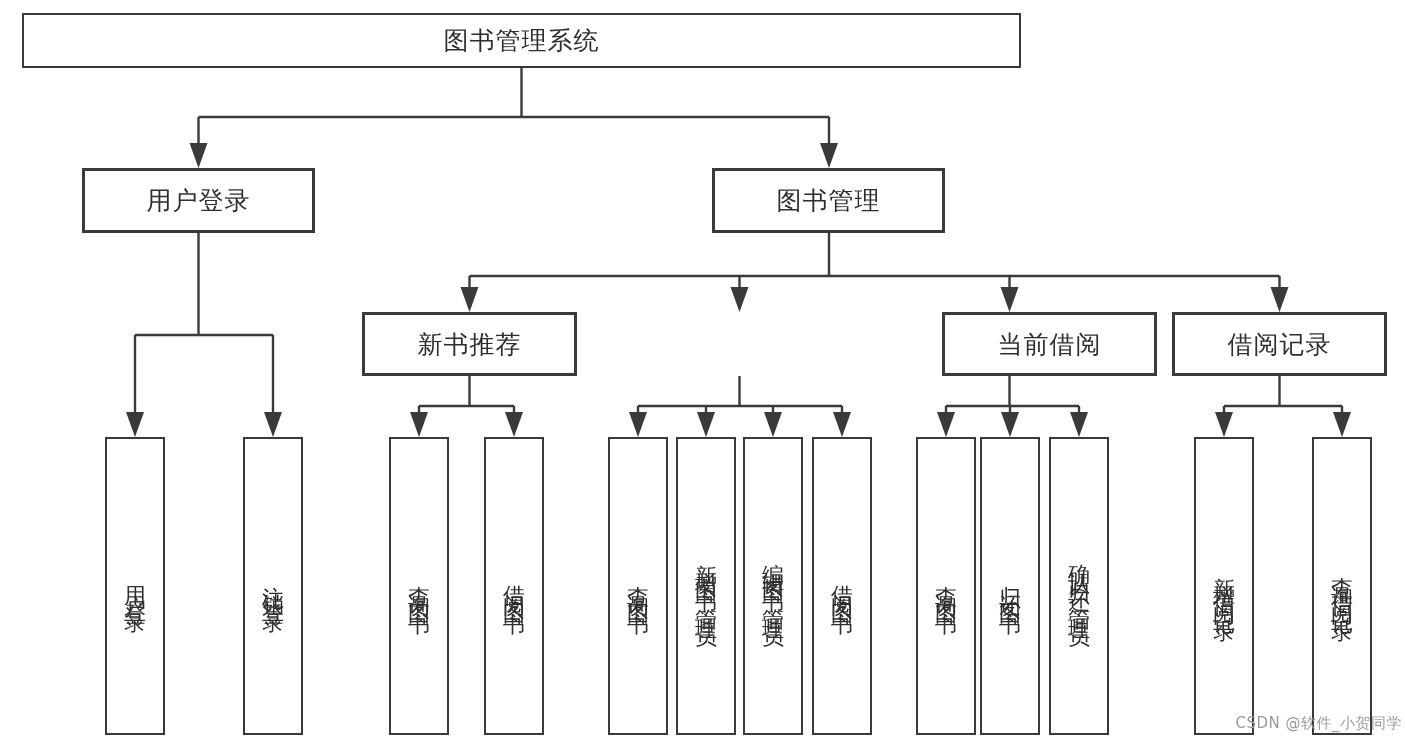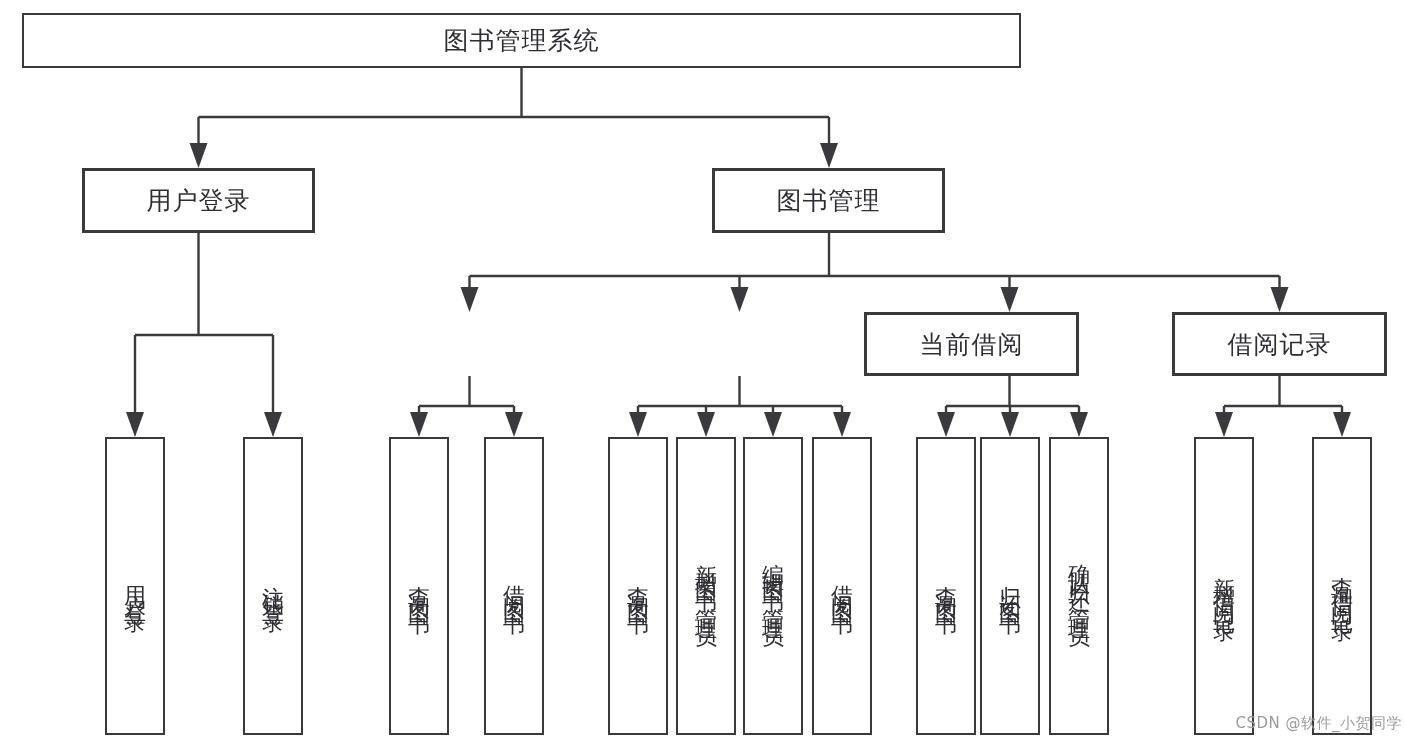--- a/index.html
+++ b/index.html
@@ -29,21 +29,21 @@
     z-index: 2;
     color: #2e2e32;
   }
   .node.root   { left: 22px;  top: 13px;  width: 999px; height: 55px; border-width: 2.5px; }
   .node.lvl1   { top: 168px; width: 233px; height: 65px; }
   .node.lvl1.a { left: 82px; }
   .node.lvl1.b { left: 712px; }
   .node.lvl2   { top: 312px; width: 215px; height: 64px; }
   .node.lvl2.c1 { left: 362px; }
   .node.lvl2.c2 { left: 632px; }
-  .node.lvl2.c3 { left: 864px; }
+  .node.lvl2.c3 { left: 942px; }
   .node.lvl2.c4 { left: 1172px; }
   .node.leaf {
     top: 437px; width: 60px; height: 298px;
     border-width: 2.5px;
   }
   .leaf .vtxt {
     writing-mode: vertical-rl;
     text-orientation: mixed;
     font-size: 22px;
     letter-spacing: 9px;
@@ -147,20 +147,23 @@
     <span class="hlabel">图书管理系统</span>
   </div>
 
   <div class="node lvl1 a">
     <span class="hlabel">用户登录</span>
   </div>
   <div class="node lvl1 b">
     <span class="hlabel">图书管理</span>
   </div>
 
+  <div class="node lvl2 c1">
+    <span class="hlabel">新书推荐</span>
+  </div>
   <div class="node lvl2 c3">
     <span class="hlabel">当前借阅</span>
   </div>
   <div class="node lvl2 c4">
     <span class="hlabel">借阅记录</span>
   </div>
 
   <div class="node leaf p1">
     <span class="vtxt">用户登录</span>
   </div>

